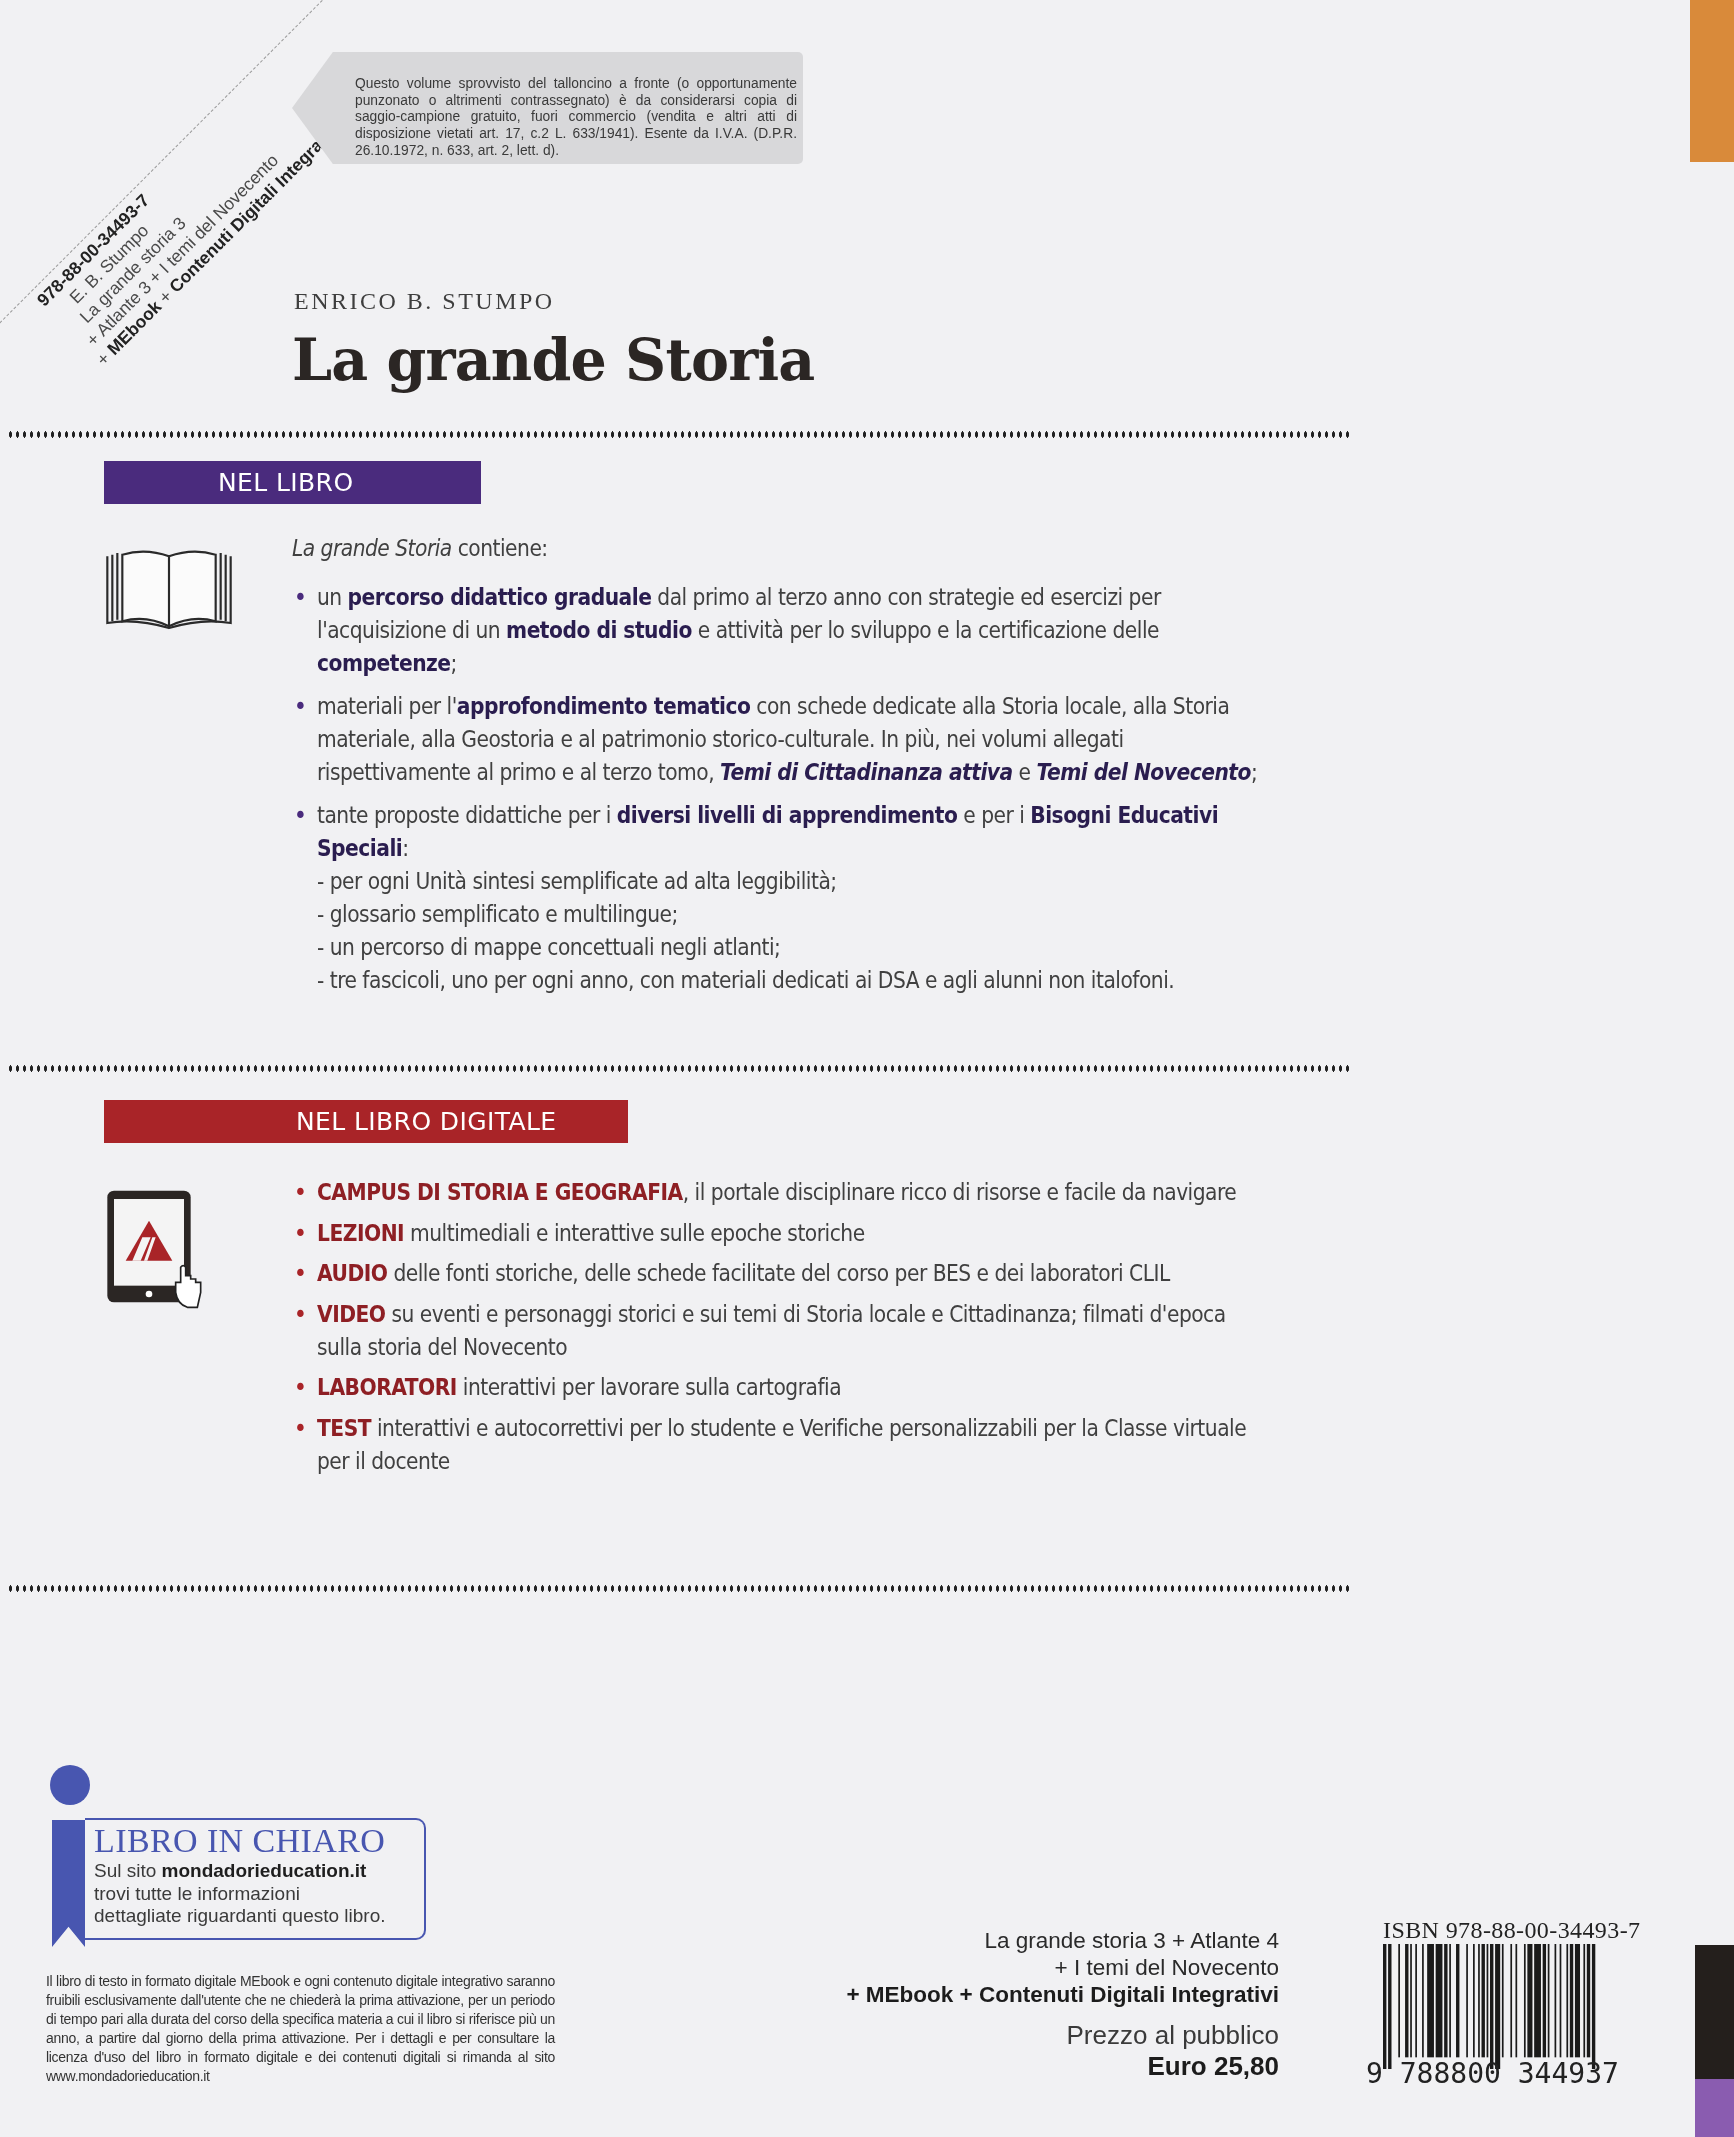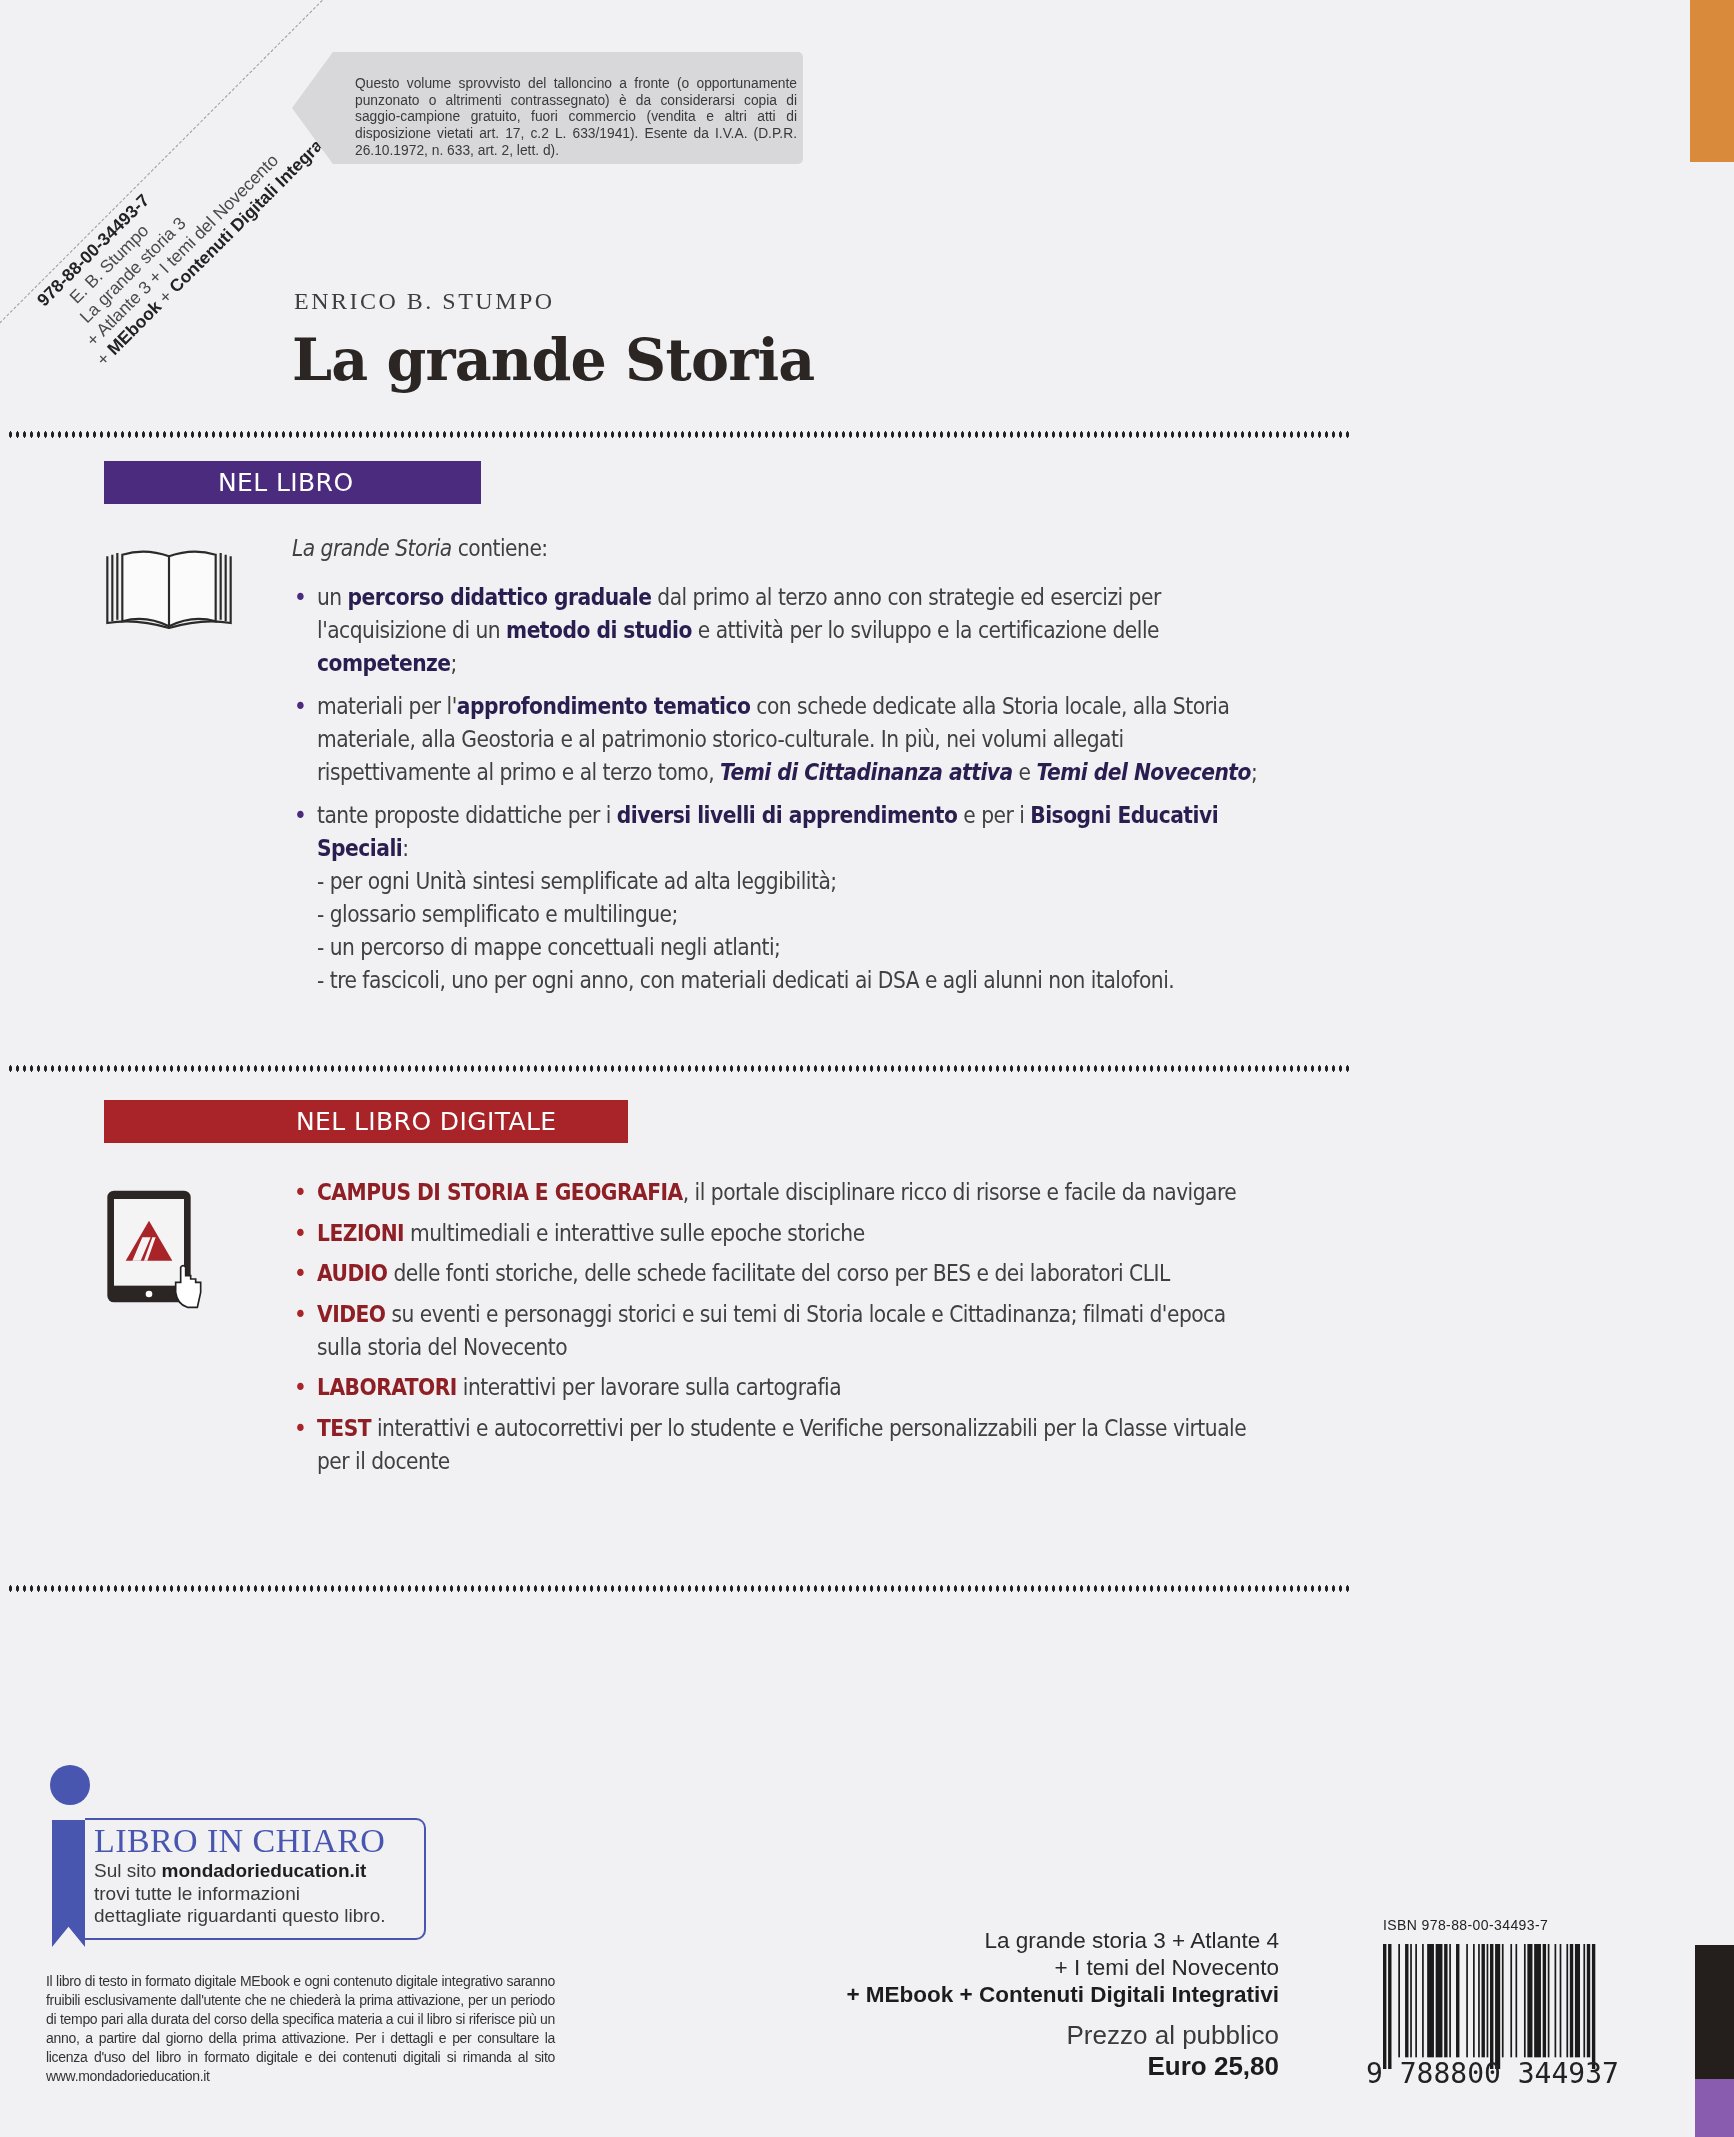--- a/index.html
+++ b/index.html
@@ -91,21 +91,21 @@
   .disclaimer { left:46px; top:1972px; width:509px; font-family:"Liberation Sans", sans-serif; font-size:14px; line-height:19px; color:#333; letter-spacing:-0.3px; text-align:justify; }
 
   
   .price-block { left:751px; top:1927px; width:528px; text-align:right; font-family:"Liberation Sans", sans-serif; color:#2a2a2a; }
   .pb-line { font-size:22.5px; line-height:27px; }
   .pb-line.bold { font-weight:bold; color:#1c1c1c; }
   .pb-price-label { font-size:26px; margin-top:11.7px; line-height:30px; color:#3a3a3a; }
   .pb-price { font-size:26px; font-weight:bold; line-height:32px; color:#1c1c1c; }
 
   
-  .isbn-label { left:1383px; top:1917px; font-family:Liberation Sans, sans-serif; font-size:14px; color:#222; letter-spacing:0.4px; }
+  .isbn-label { left:1383px; top:1917px; font-family:Liberation Serif, serif; font-size:24px; color:#222; letter-spacing:0.4px; }
   .barcode { left:1383px; top:1944px; width:214px; height:125px; }
   .barcode-digits { left:1366px; top:2057px; font-family:"DejaVu Sans Mono", monospace; font-size:28px; color:#222; }
 </style>
 </head>
 <body>
 
 <div class="abs strip-orange"></div>
 <div class="abs strip-dark"></div>
 <div class="abs strip-purple"></div>
 

